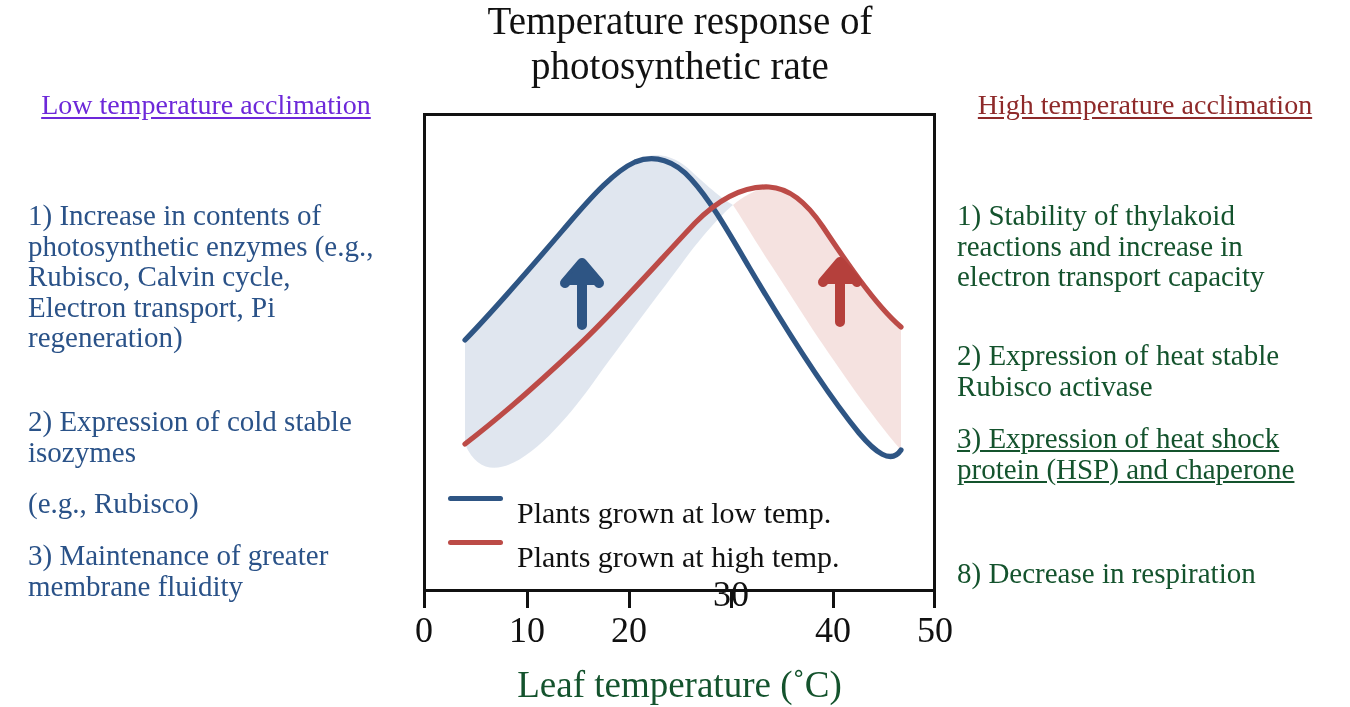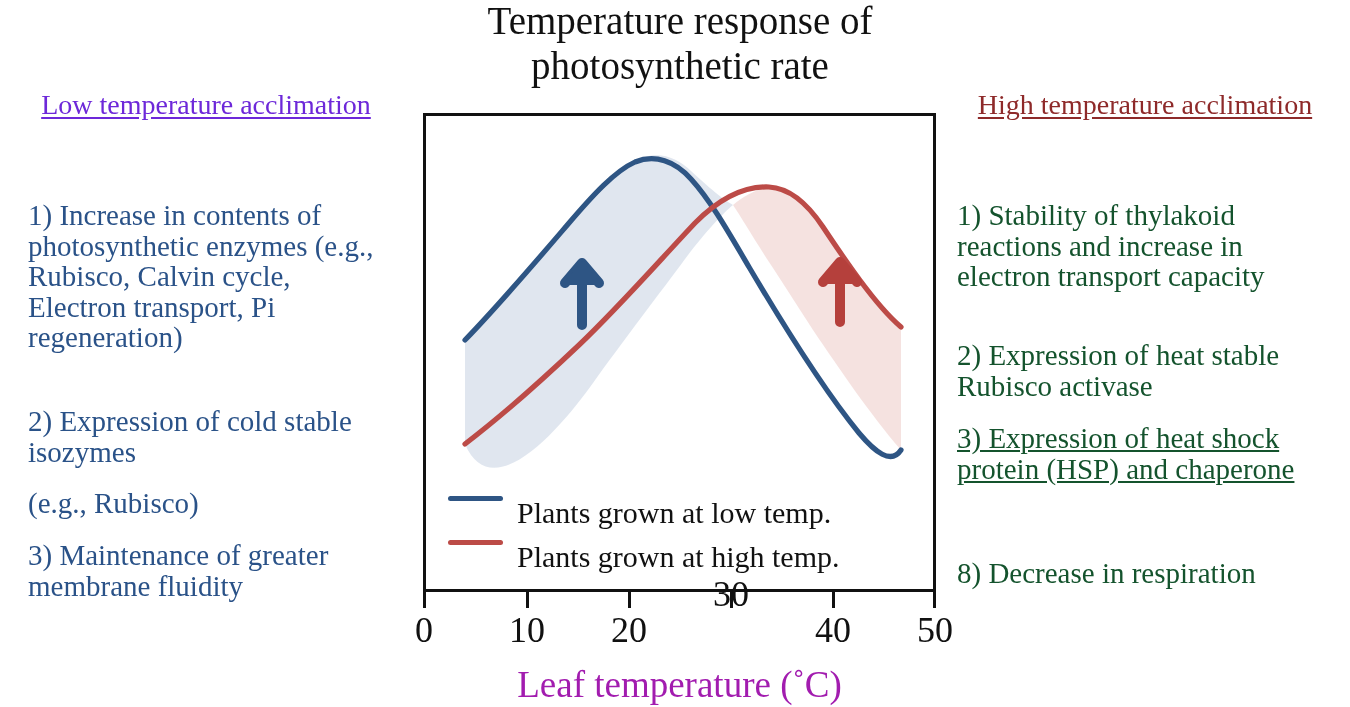--- a/index.html
+++ b/index.html
@@ -77,21 +77,21 @@
     line-height:36px;
     color:#111111;
     text-align:center;
     width:60px;
   }
   #xaxis-label {
     position:absolute;
     left:423px; top:664px; width:513px;
     text-align:center;
     font-size:37px; line-height:42px;
-    color:#a21caf;
+    color:#14532d;
   }
 
   
   #legend {
     position:absolute;
     left:448px; top:488px;
     width:470px;
   }
   .legend-row {
     display:flex;

